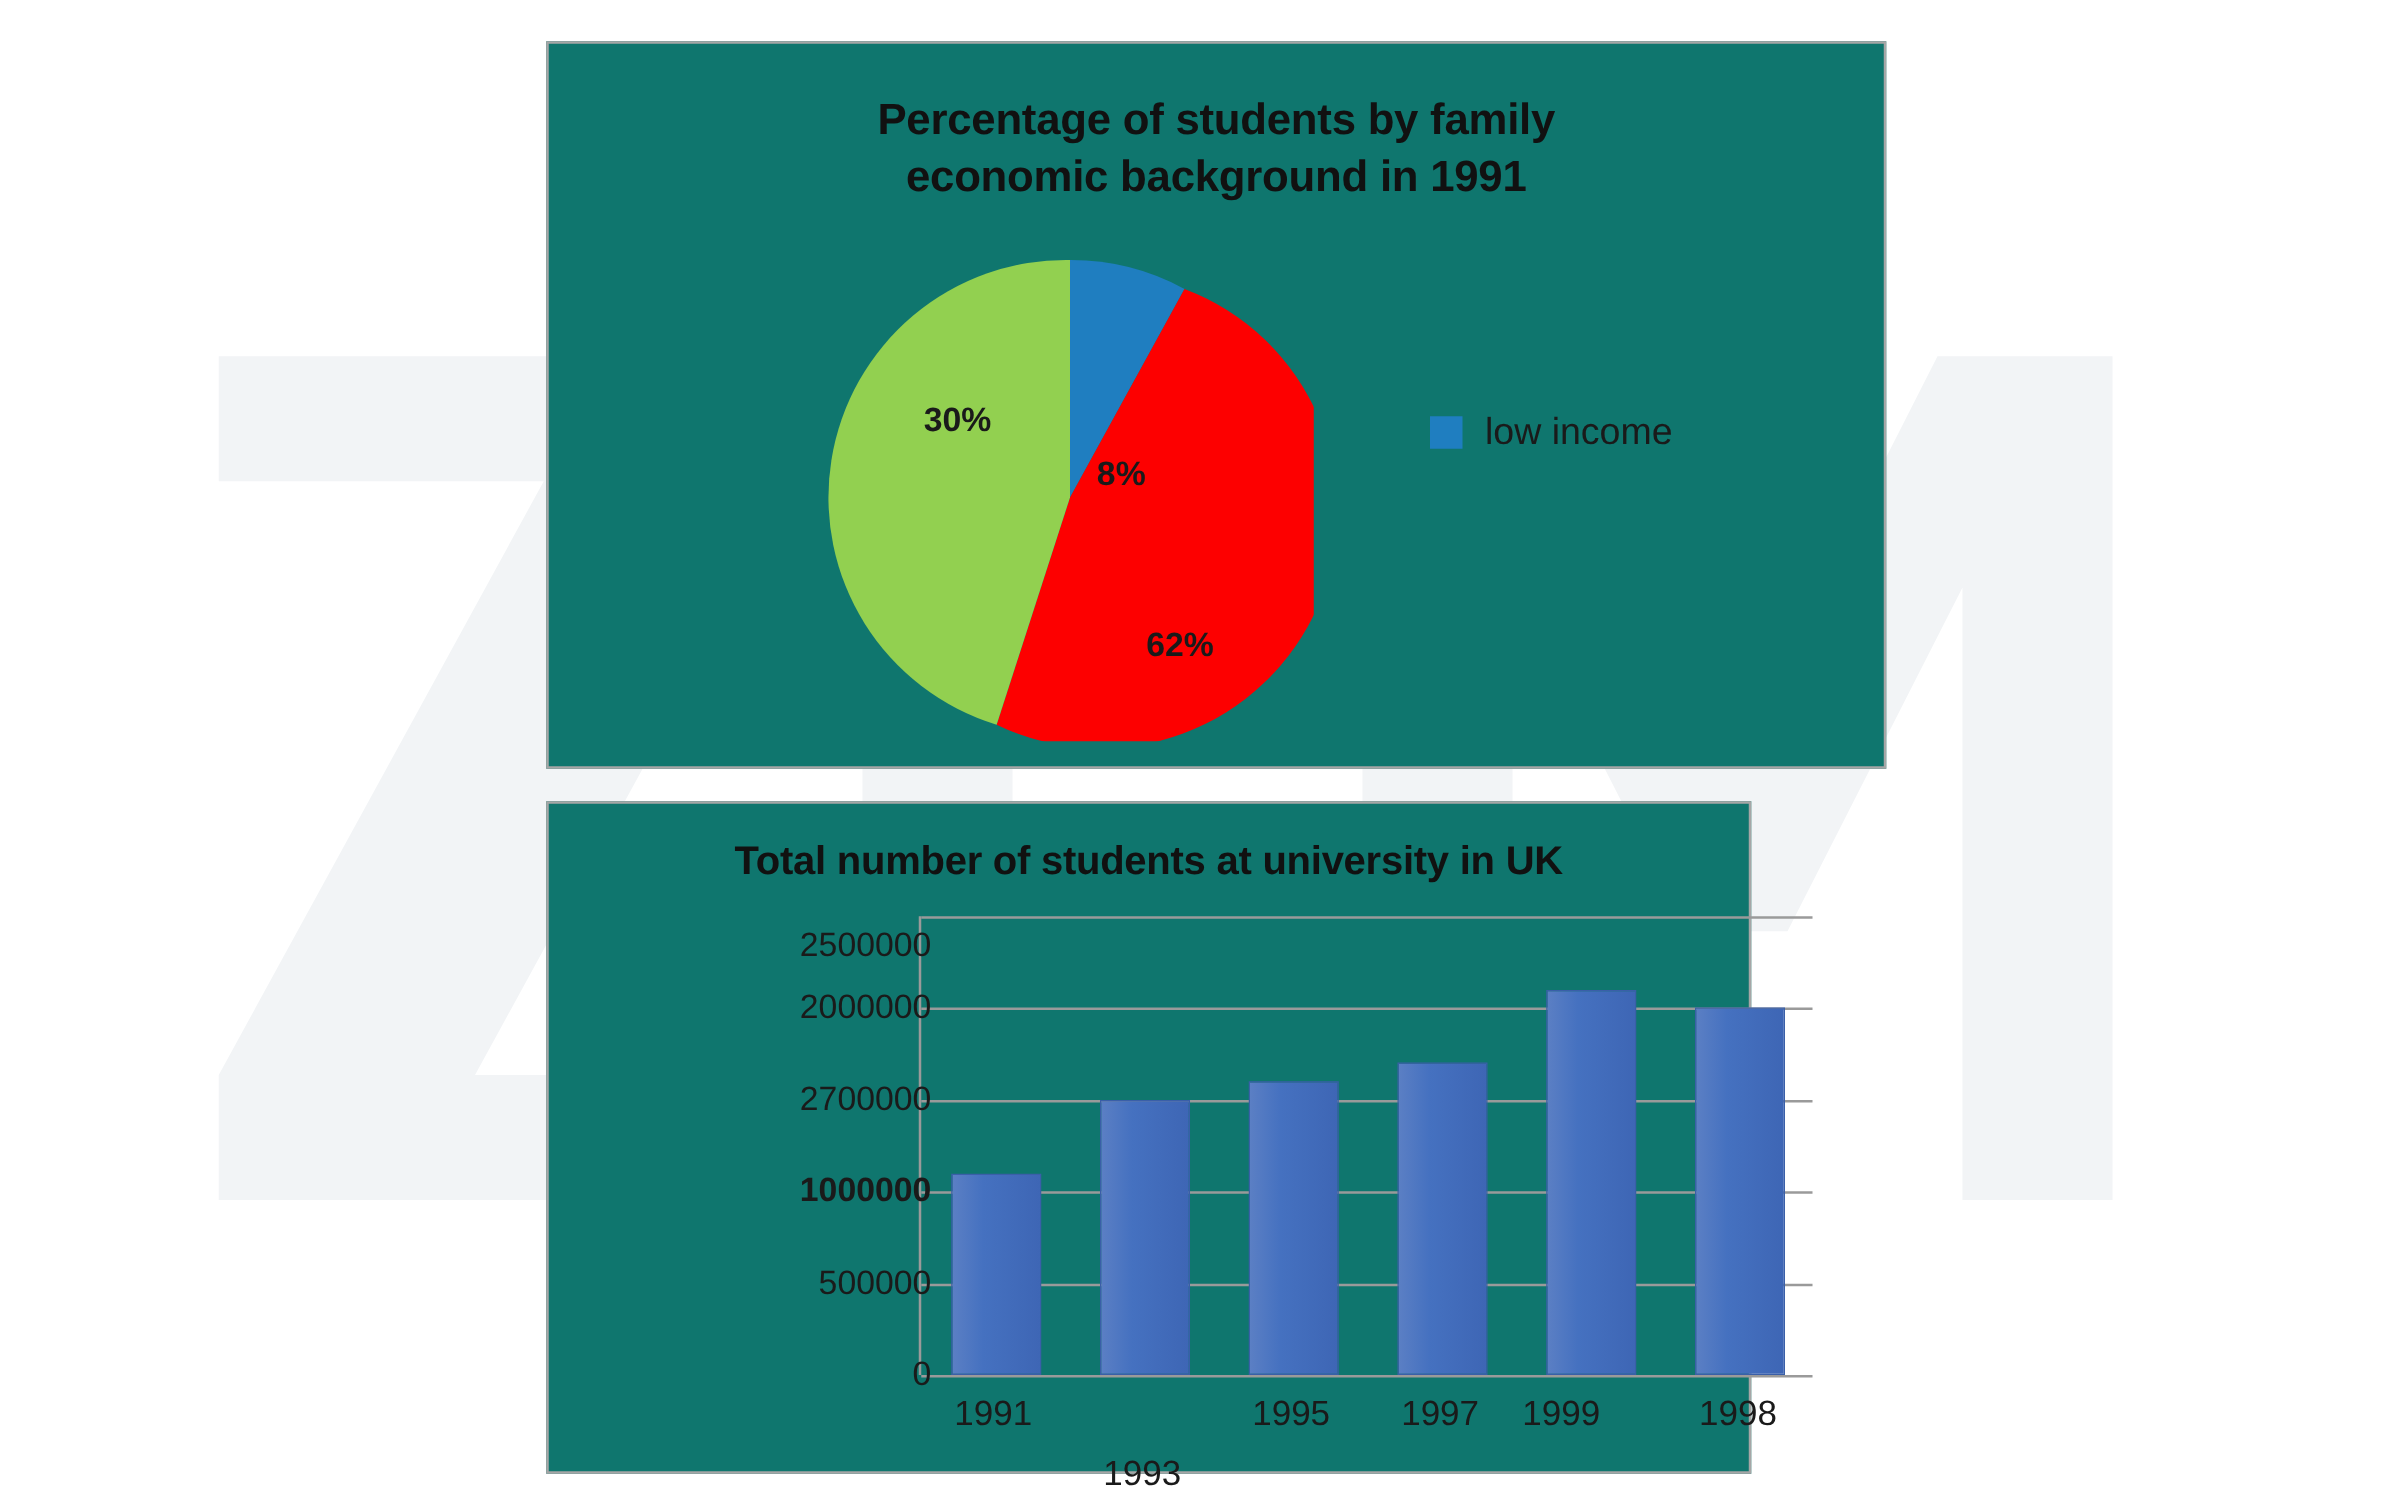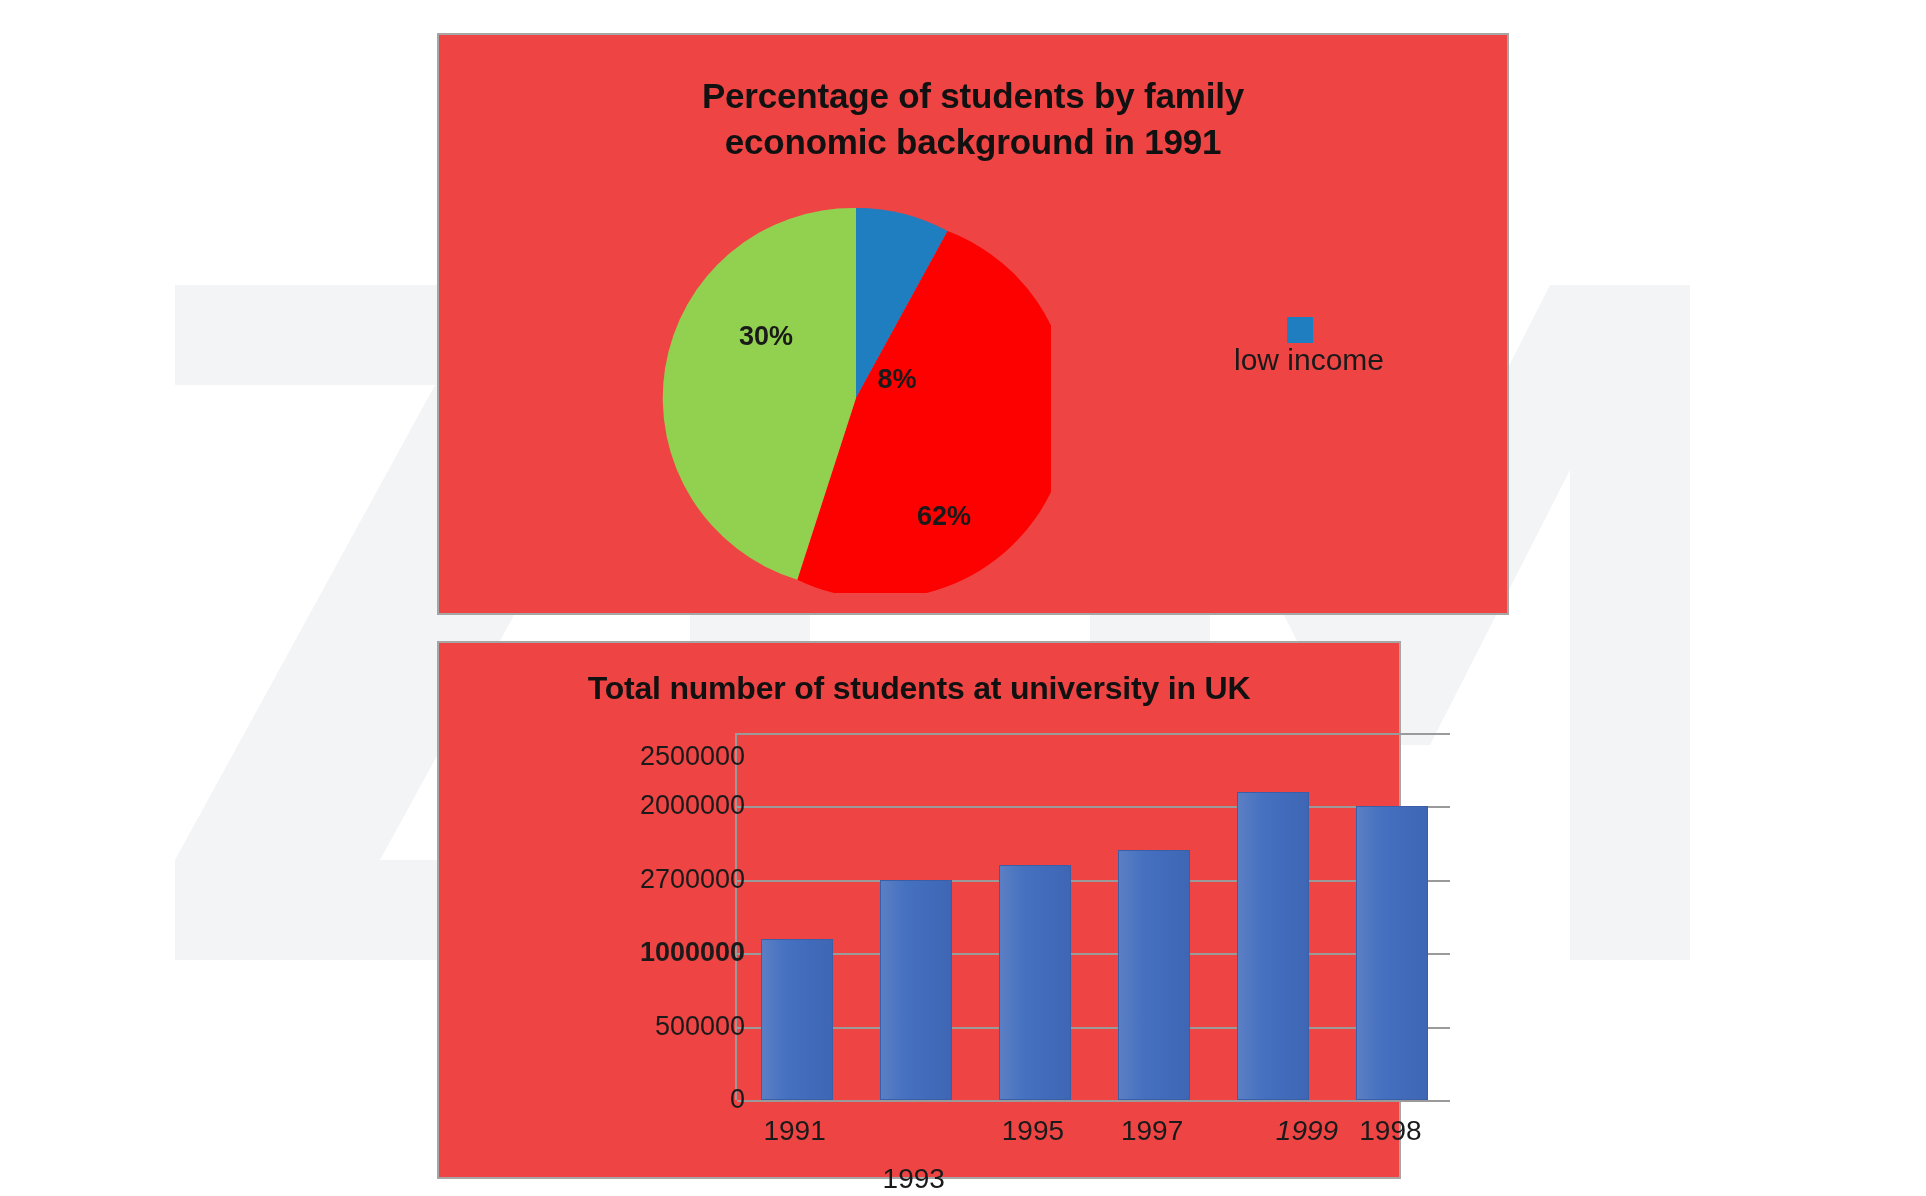--- a/index.html
+++ b/index.html
@@ -30,21 +30,21 @@
     position: absolute;
     left: 0; top: 0;
     width: 1926px;
     height: 1196px;
     z-index: 2;
   }
 
   
   .panel {
     position: absolute;
-    background: #ef4444;
+    background: #0f766e;
     border: 2px solid #a6a6a6;
     box-sizing: border-box;
   }
   #pie-panel {
     left: 437px;
     top: 33px;
     width: 1072px;
     height: 582px;
   }
   #bar-panel {
@@ -98,21 +98,20 @@
   #pie-legend {
     position: absolute;
     left: 705px;
     top: 282px;
     width: 330px;
   }
   .legend-row {
     display: flex;
     align-items: center;
     height: 58px;
-    flex-direction: column;
   }
   .legend-swatch {
     width: 26px;
     height: 26px;
     margin-right: 18px;
     flex: 0 0 auto;
   }
   .legend-text {
     font-size: 30px;
     color: #1a1a1a;
@@ -235,18 +234,18 @@
     <div class="ytick" style="top: 367px;">0</div>
         <div class="ytick" style="top: 293.6px;">500000</div>
         <div class="ytick" style="top: 220.2px; font-weight: bold;">1000000</div>
         <div class="ytick" style="top: 146.8px;">2700000</div>
         <div class="ytick" style="top: 73.4px;">2000000</div>
         <div class="ytick" style="top: 0px; margin-top: 24px;">2500000</div>
         <div class="xtick" style="left: 219.583px;">1991</div>
         <div class="xtick" style="left: 338.75px; margin-top: 48px;">1993</div>
         <div class="xtick" style="left: 457.917px;">1995</div>
         <div class="xtick" style="left: 577.083px;">1997</div>
-        <div class="xtick" style="left: 732px; font-style: italic;">1999</div>
+        <div class="xtick" style="left: 674px;">1999</div>
         <div class="xtick" style="left: 815.417px;">1998</div>
       </div>
   </div>
 
 </div>
 
 </body></html>

